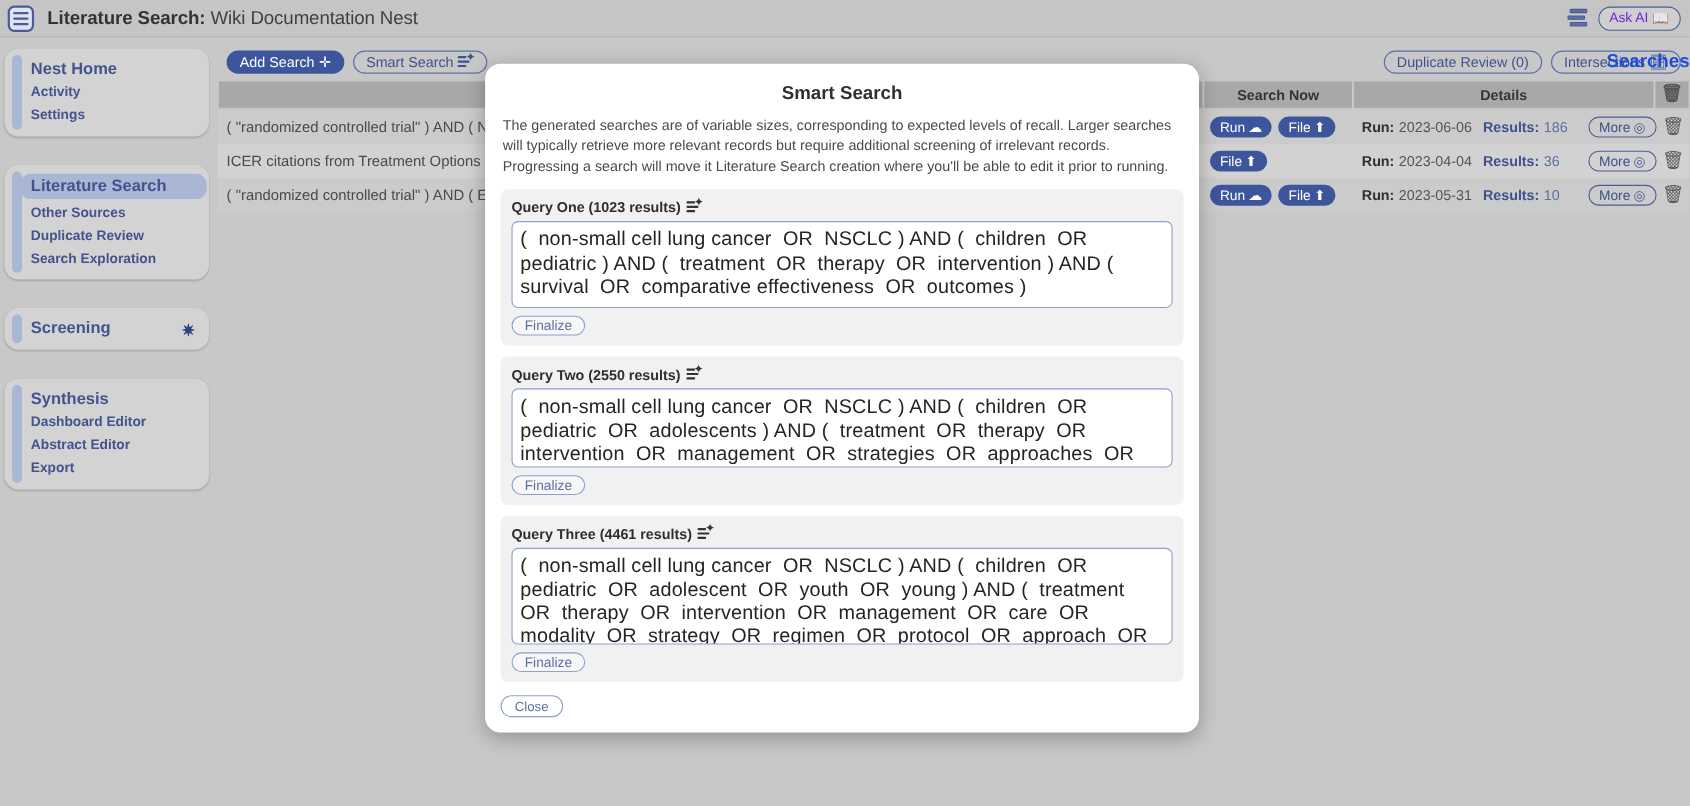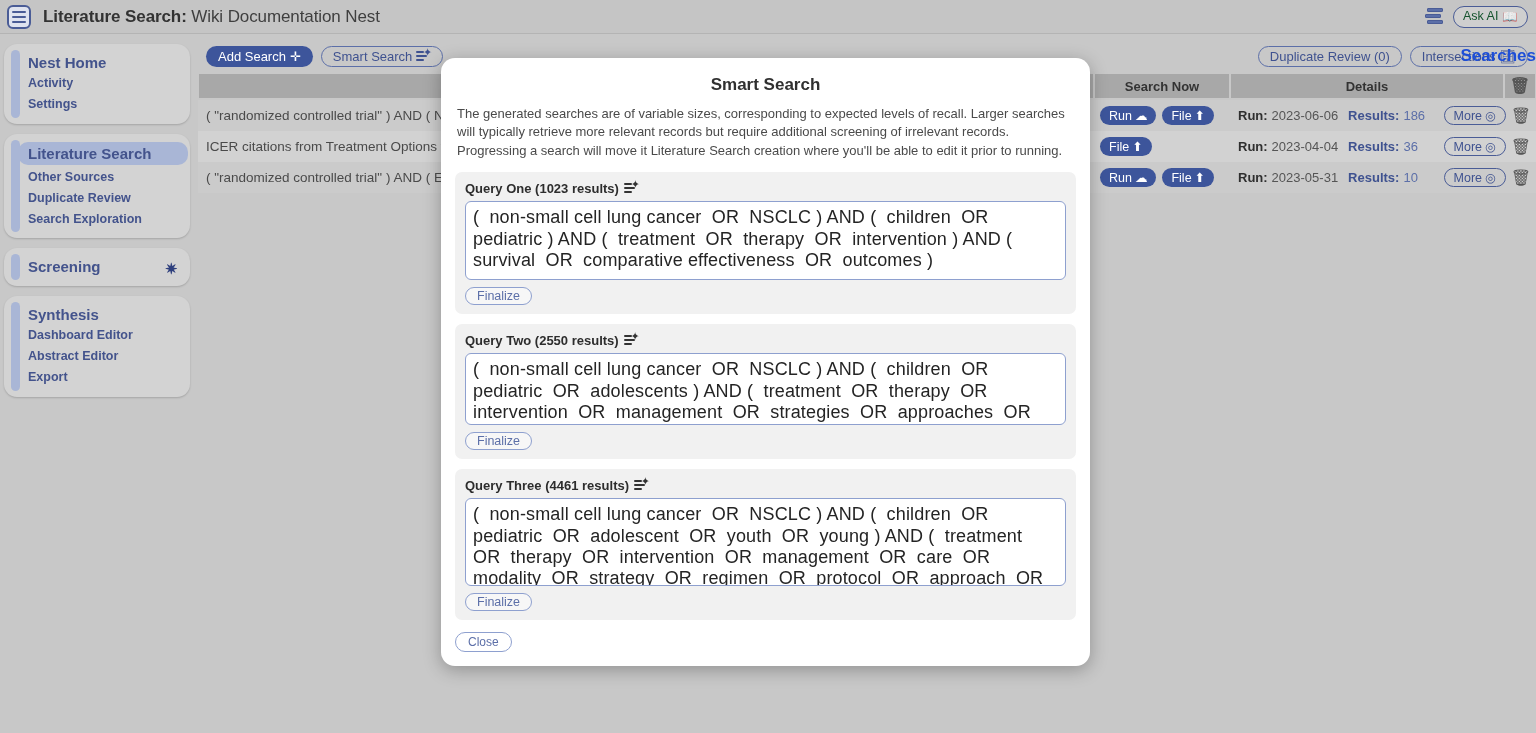--- a/index.html
+++ b/index.html
@@ -39,29 +39,29 @@
   .stack-icon { width: 18px; height: 17px; display: flex; flex-direction: column; gap: 2px; cursor: pointer; }
   .stack-icon i {
     display: block; height: 4px; background: #5c6fa8; border-radius: 1px;
     border: 1px solid #4a5c96;
   }
   .stack-icon i:nth-child(1) { width: 16px; margin-left: 2px; }
   .stack-icon i:nth-child(2) { width: 16px; margin-left: 0px; }
   .stack-icon i:nth-child(3) { width: 16px; margin-left: 2px; }
   .ask-ai {
     border: 1.5px solid #4a5c96; border-radius: 11px;
-    padding: 2px 9px 3px 9px; font-size: 12.5px; color: #14532d;
+    padding: 2px 9px 3px 9px; font-size: 12.5px; color: #6d28d9;
     background: #cfcfcf; display: flex; align-items: center; gap: 4px;
     cursor: pointer; white-space: nowrap;
   }
 
   
   .sidebar {
     position: absolute; top: 44px; left: 4px; width: 186px;
-    display: flex; flex-direction: column; gap: 10px;
+    display: flex; flex-direction: column; gap: 26px;
   }
   .nav-group {
     position: relative; background: #d3d3d3; border-radius: 13px;
     padding: 8px 10px 9px 22px;
     box-shadow: 0 1px 2px rgba(0,0,0,0.18);
   }
   .nav-group::before {
     content: ""; position: absolute; left: 7px; top: 6px; bottom: 6px;
     width: 9px; border-radius: 5px; background: #a9b6d6;
   }

